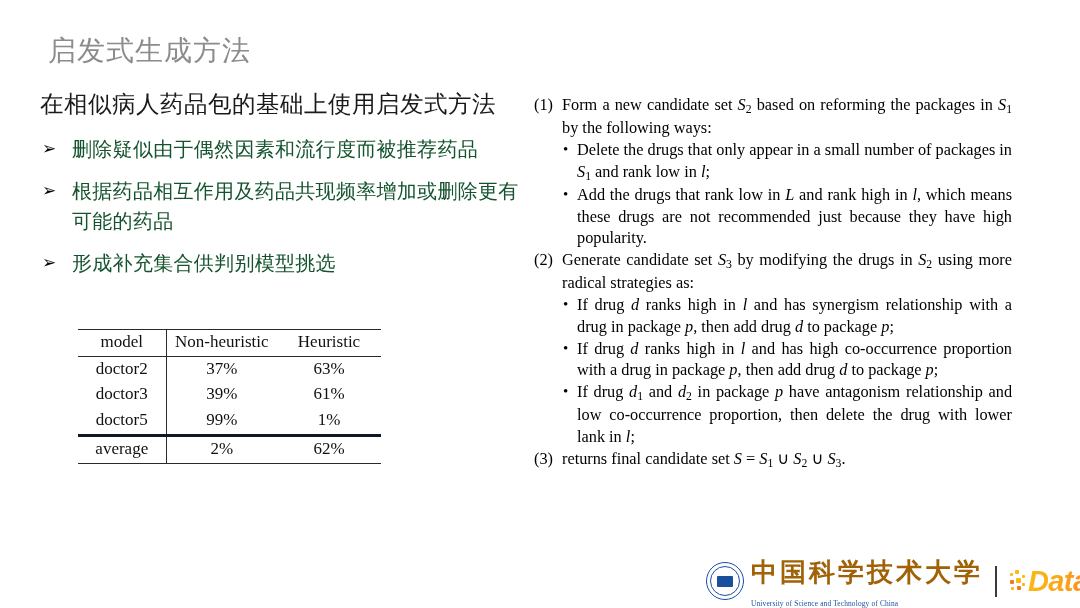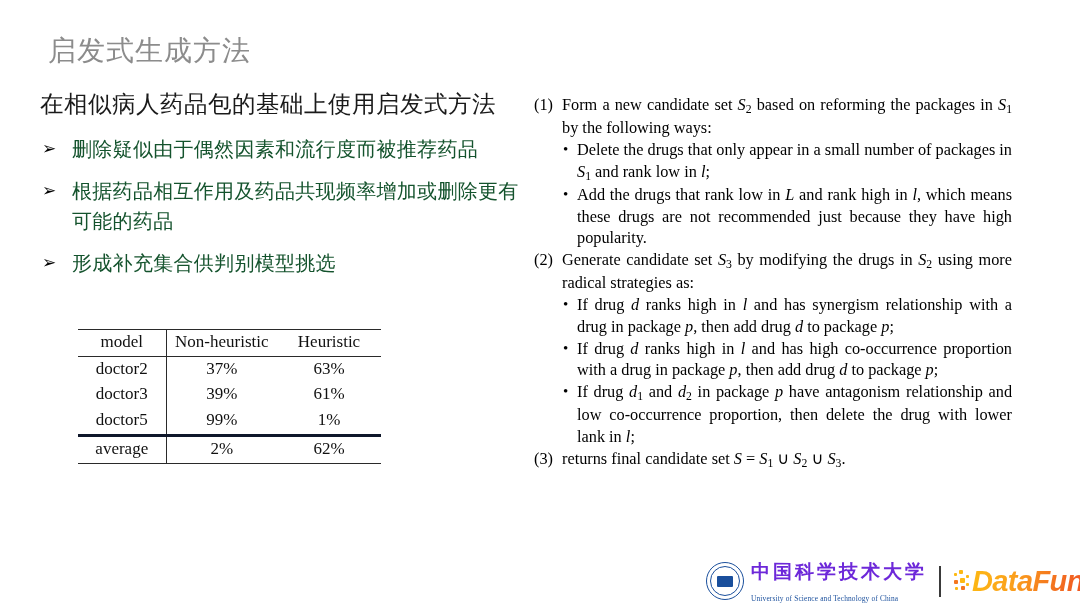--- a/index.html
+++ b/index.html
@@ -191,22 +191,22 @@
     background: #1a4f9c;
     border-radius: 1px;
   }
   #ustc-text {
     margin-left: 7px;
     display: flex;
     flex-direction: column;
     justify-content: center;
   }
   #ustc-cn {
-    font-size: 19px;
-    color: #6d28d9;
+    font-size: 26px;
+    color: #a16207;
     font-weight: bold;
     letter-spacing: 3px;
     font-family: "Liberation Serif", serif;
     white-space: nowrap;
   }
   #ustc-en {
     font-size: 7.4px;
     color: #1a4f9c;
     font-family: "Liberation Serif", serif;
     letter-spacing: 0.15px;

